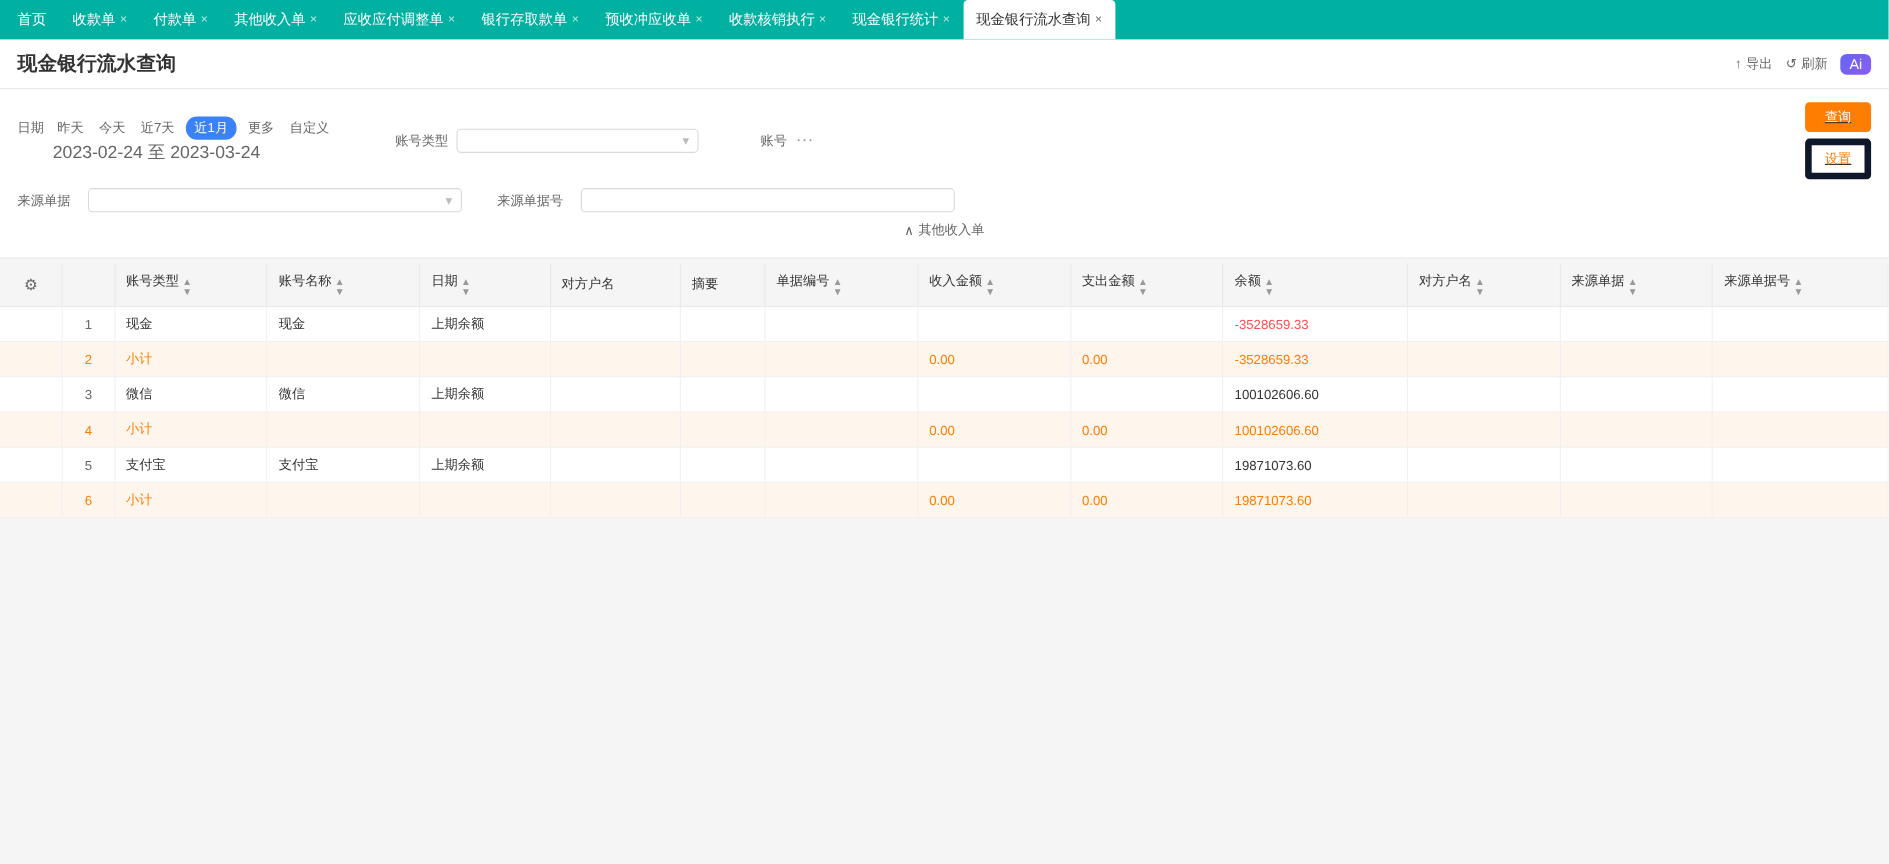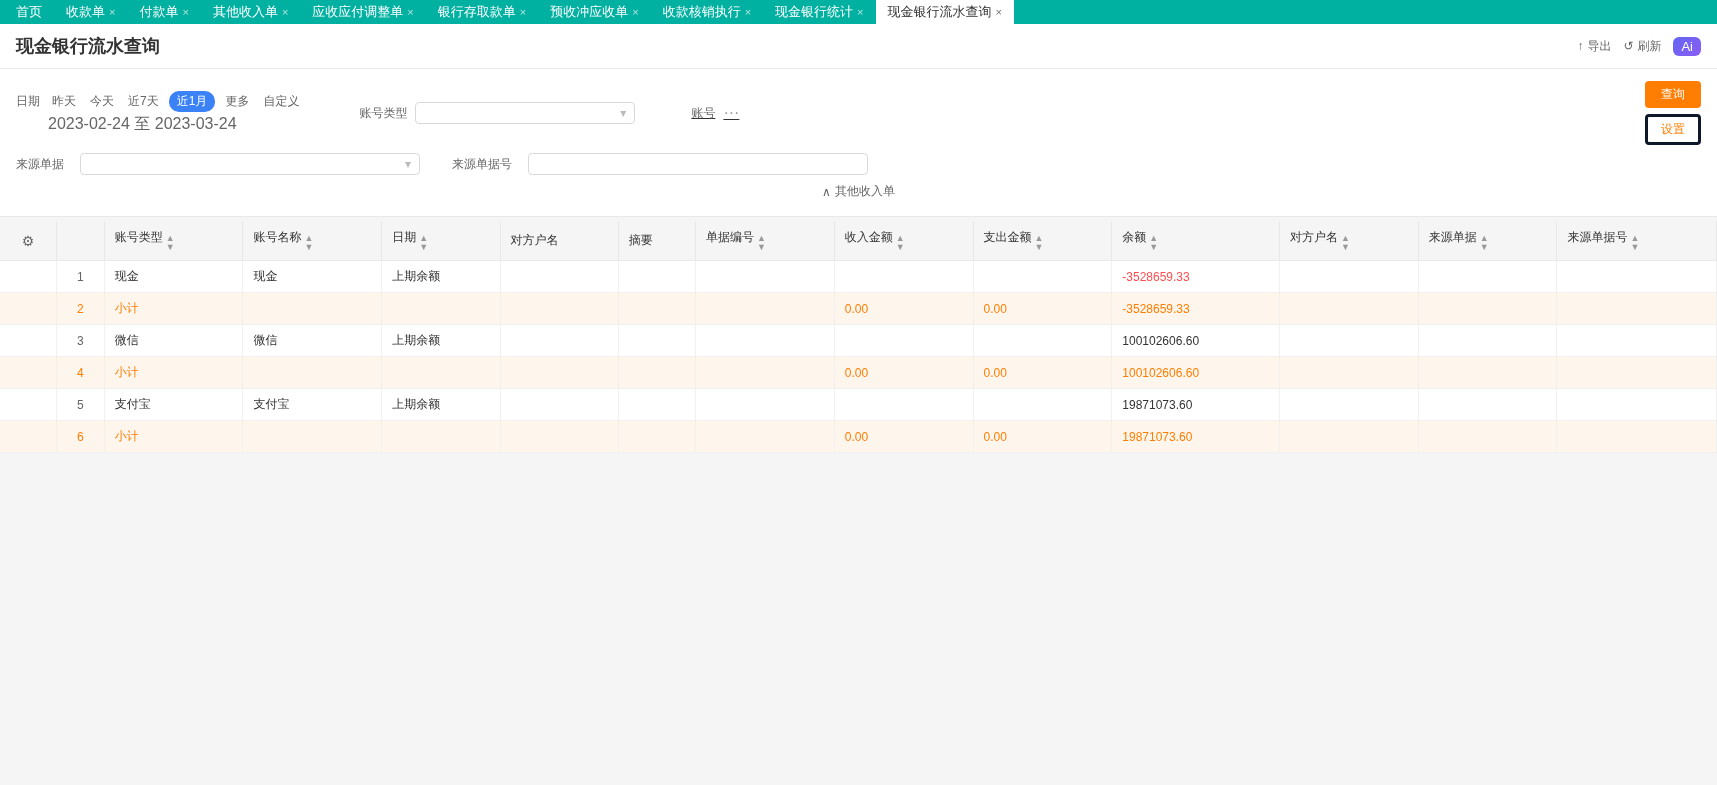--- a/index.html
+++ b/index.html
@@ -3,21 +3,21 @@
   <meta charset="utf-8">
   <style>
     * { box-sizing: border-box; margin: 0; padding: 0; }
     body { font-family: 'Microsoft YaHei', Arial, sans-serif; font-size: 12px; background: #f5f5f5; color: #333; }
 
     
     .top-nav {
       background: #00b0a0;
       display: flex;
       align-items: center;
-      height: 24px;
+      height: 36px;
       padding: 0 4px;
       overflow: hidden;
     }
     .nav-item {
       color: #fff;
       padding: 0 12px;
       height: 36px;
       display: flex;
       align-items: center;
       cursor: pointer;
@@ -131,21 +131,21 @@
       color: #fff;
       border: none;
       border-radius: 4px;
       padding: 5px 16px;
       cursor: pointer;
       font-size: 12px;
     }
     .btn-settings {
       background: #fff;
       color: #ff7d00;
-      border: 3px solid #0f172a;
+      border: 6px solid #0f172a;
       border-radius: 4px;
       padding: 4px 12px;
       cursor: pointer;
       font-size: 12px;
     }
     .collapse-btn {
       display: flex;
       align-items: center;
       justify-content: center;
       cursor: pointer;
@@ -266,26 +266,26 @@
     </div>
 
     <div style="display:flex; align-items:center; gap:8px; margin-left:40px;">
       <span class="filter-label">账号类型</span>
       <div class="filter-select" style="min-width:220px;">
         <span></span>
         <span>▾</span>
       </div>
     </div>
 
-    <div style="display:flex; align-items:center; gap:8px; margin-left:40px;text-decoration:underline;">
+    <div style="display:flex; align-items:center; gap:8px; margin-left:40px;">
       <span class="filter-label">账号</span>
       <button class="ellipsis-btn">···</button>
     </div>
 
-    <div style="margin-left:auto; display:flex; flex-direction:column; gap:6px;">
+    <div style="margin-left:auto; display:flex; flex-direction:column; gap:6px;text-decoration:underline;">
       <button class="btn-query">查询</button>
       <button class="btn-settings">设置</button>
     </div>
   </div>
 
   <div class="filter-row" style="margin-bottom:4px;">
     <span class="filter-label">来源单据</span>
     <div class="filter-select" style="min-width:340px;">
       <span></span>
       <span>▾</span>

